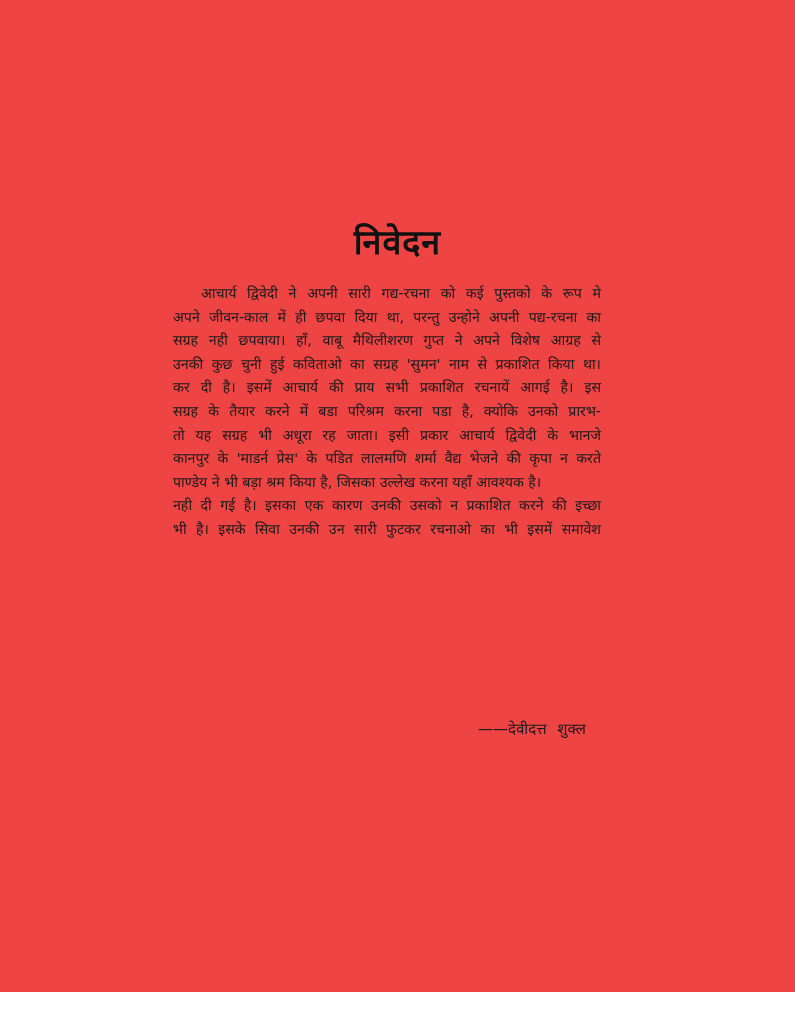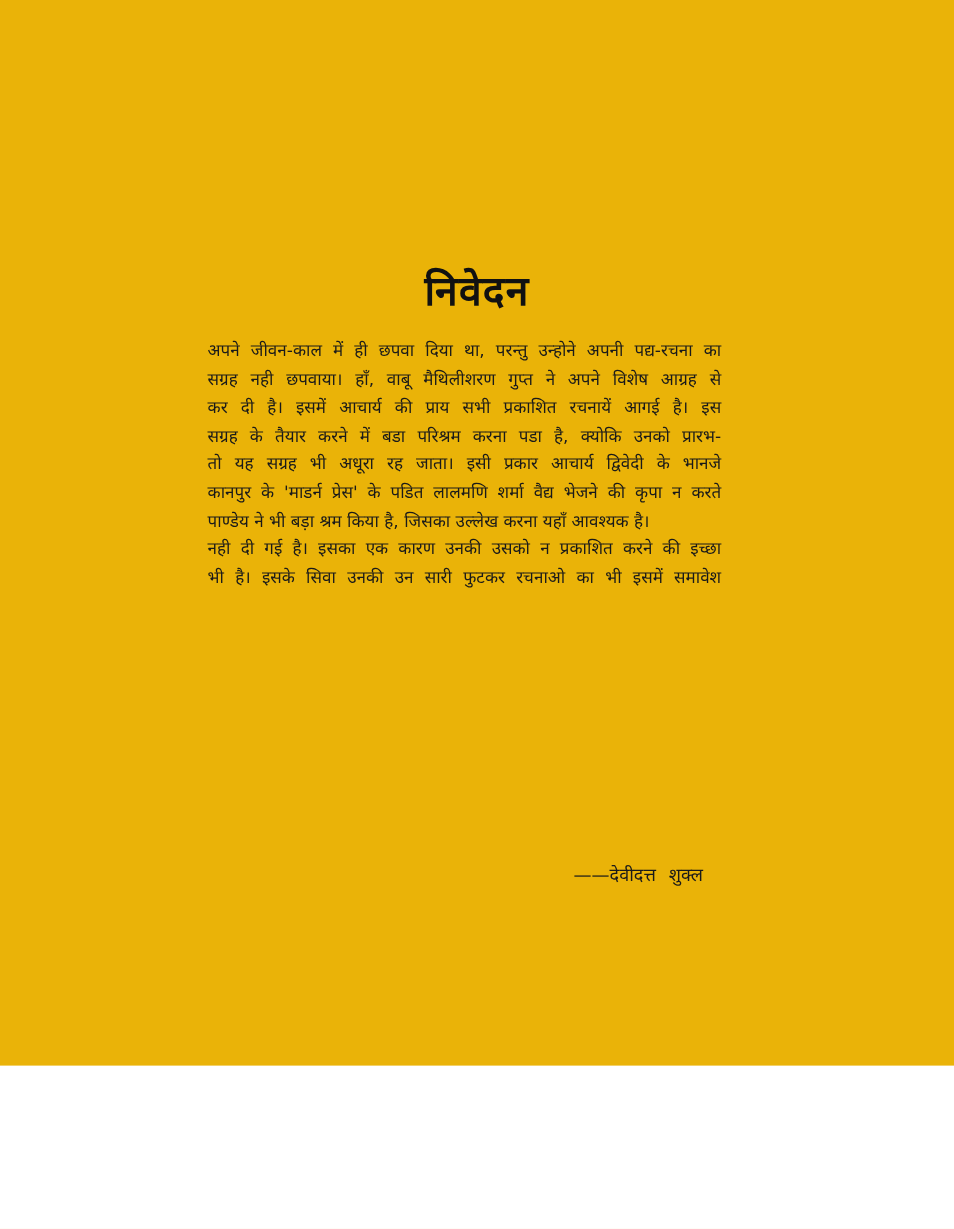--- a/index.html
+++ b/index.html
@@ -1,34 +1,36 @@
 <!DOCTYPE html>
 <html><head>
 <meta charset="utf-8">
 <style>
   html, body { margin: 0; padding: 0; background: #ffffff; }
   body { width: 795px; height: 1024px; position: relative; overflow: hidden; font-family: "DejaVu Sans", sans-serif; color: #1a1a1a; }
-  .page { position: absolute; left: 0; top: 0; width: 795px; height: 888px; background: #eab308; }
+  .page { position: absolute; left: 0; top: 0; width: 795px; height: 992px; background: #ef4444; }
   .title { position: absolute; left: 0; width: 795px; top: 218px; text-align: center; font-size: 34px; font-weight: bold; letter-spacing: 1px; color: #111; padding-left: 0px; }
   .body-text { position: absolute; left: 173px; top: 282px; width: 428px; }
   .line { display: block; height: 23.6px; line-height: 23.6px; font-size: 14.2px; white-space: nowrap; text-align: justify; text-align-last: justify; }
   .line.last { text-align-last: left; }
   .line.indent { padding-left: 28px; }
   .signature { position: absolute; left: 478px; top: 718px; font-size: 15px; white-space: nowrap; word-spacing: 6px; }
 </style>
 </head>
 <body>
 
 <div class="page">
   <div class="title">निवेदन</div>
 
   <div class="body-text">
     <div>
+      <span class="line indent">आचार्य द्विवेदी ने अपनी सारी गद्य-रचना को कई पुस्तको के रूप मे</span>
       <span class="line">अपने जीवन-काल में ही छपवा दिया था, परन्तु उन्होने अपनी पद्य-रचना का</span>
       <span class="line">सग्रह नही छपवाया। हाँ, वाबू मैथिलीशरण गुप्त ने अपने विशेष आग्रह से</span>
+      <span class="line">उनकी कुछ चुनी हुई कविताओ का सग्रह 'सुमन' नाम से प्रकाशित किया था।</span>
       <span class="line">कर दी है। इसमें आचार्य की प्राय सभी प्रकाशित रचनायें आगई है। इस</span>
       <span class="line">सग्रह के तैयार करने में बडा परिश्रम करना पडा है, क्योकि उनको प्रारभ-</span>
       <span class="line">तो यह सग्रह भी अधूरा रह जाता। इसी प्रकार आचार्य द्विवेदी के भानजे</span>
       <span class="line">कानपुर के 'माडर्न प्रेस' के पडित लालमणि शर्मा वैद्य भेजने की कृपा न करते</span>
       <span class="line last">पाण्डेय ने भी बड़ा श्रम किया है, जिसका उल्लेख करना यहाँ आवश्यक है।</span>
     </div>
     <div>
       <span class="line">नही दी गई है। इसका एक कारण उनकी उसको न प्रकाशित करने की इच्छा</span>
       <span class="line">भी है। इसके सिवा उनकी उन सारी फुटकर रचनाओ का भी इसमें समावेश</span>
     </div>

